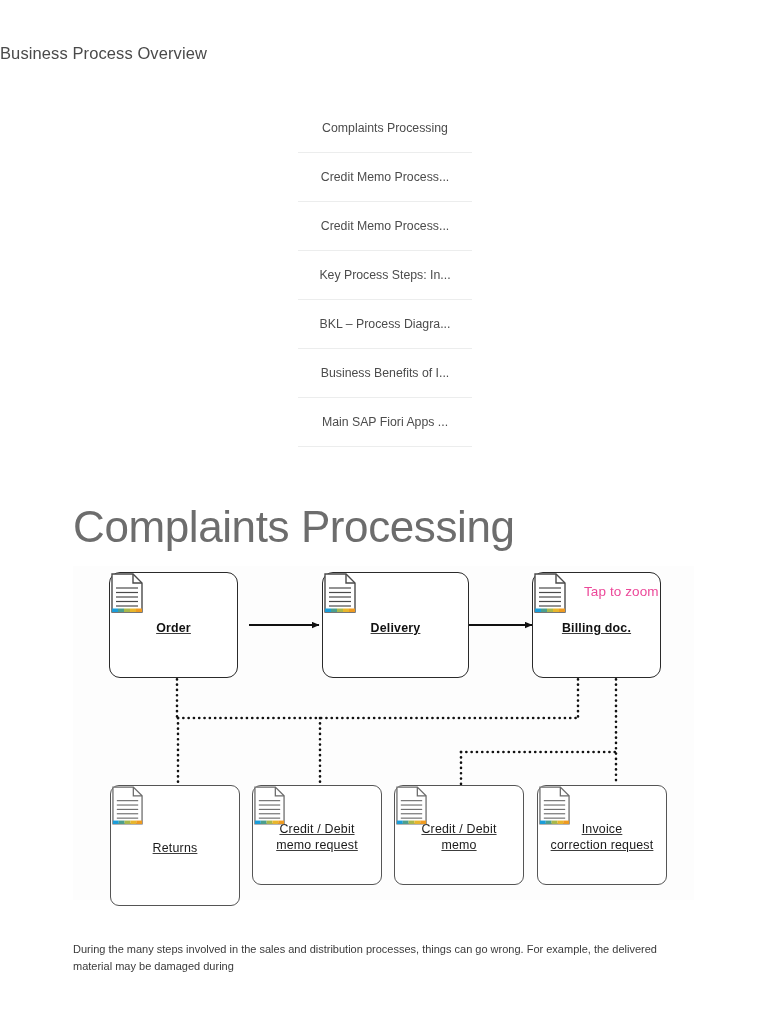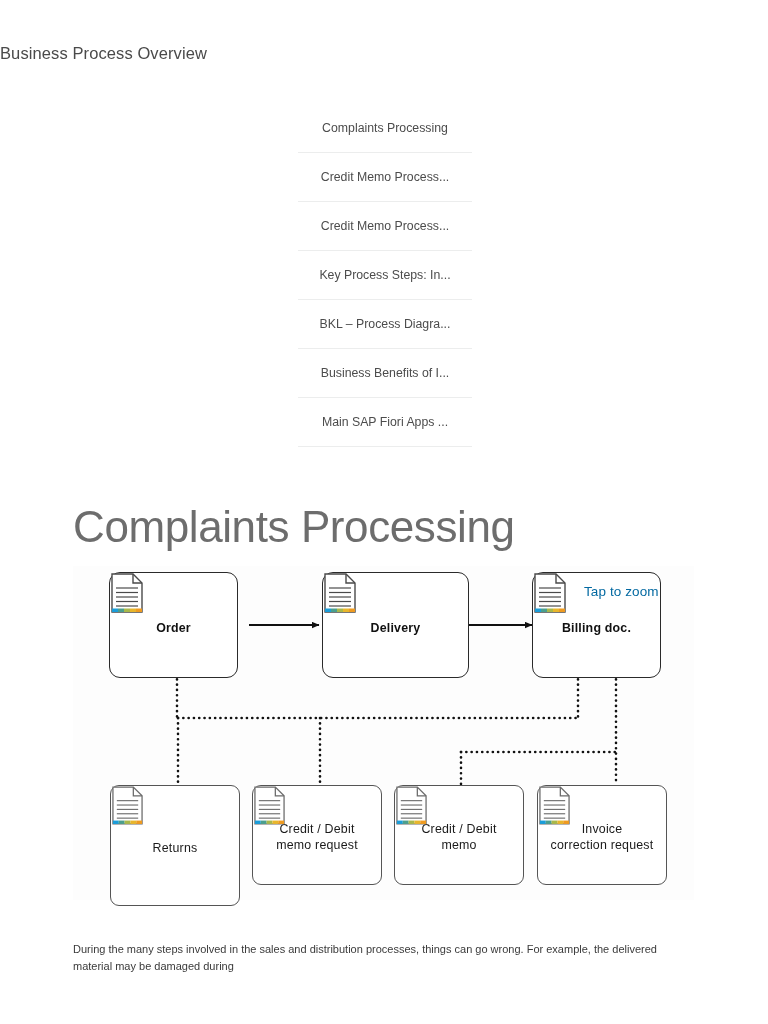--- a/index.html
+++ b/index.html
@@ -76,20 +76,21 @@
   }
   .node {
     position: absolute;
     background: #ffffff;
     border: 1.6px solid #2a2a2a;
     border-radius: 11px;
     box-sizing: border-box;
     display: flex;
     flex-direction: column;
     justify-content: center;
+    text-decoration: underline;
   }
   .node.sub {
     border-width: 1.2px;
     border-color: #555555;
     border-radius: 9px;
   }
   .node-label {
     font-size: 12.4px;
     font-weight: bold;
     color: #111111;
@@ -104,21 +105,21 @@
     color: #1a1a1a;
     line-height: 1.28;
   }
   .doc-icon { display:block; }
 
   .tap-to-zoom {
     position: absolute;
     left: 584px;
     top: 584px;
     font-size: 13.5px;
-    color: #0369a1;
+    color: #ec4899;
     white-space: nowrap;
     letter-spacing: .1px;
   }
 
   
   .body-text {
     position: absolute;
     left: 73px;
     top: 941px;
     width: 622px;

